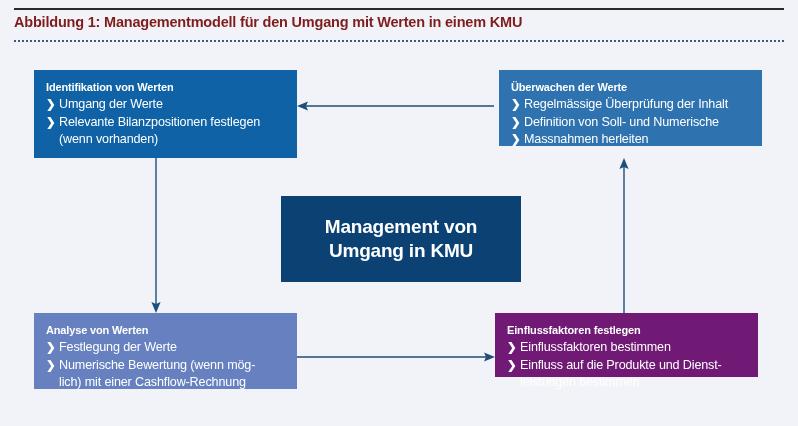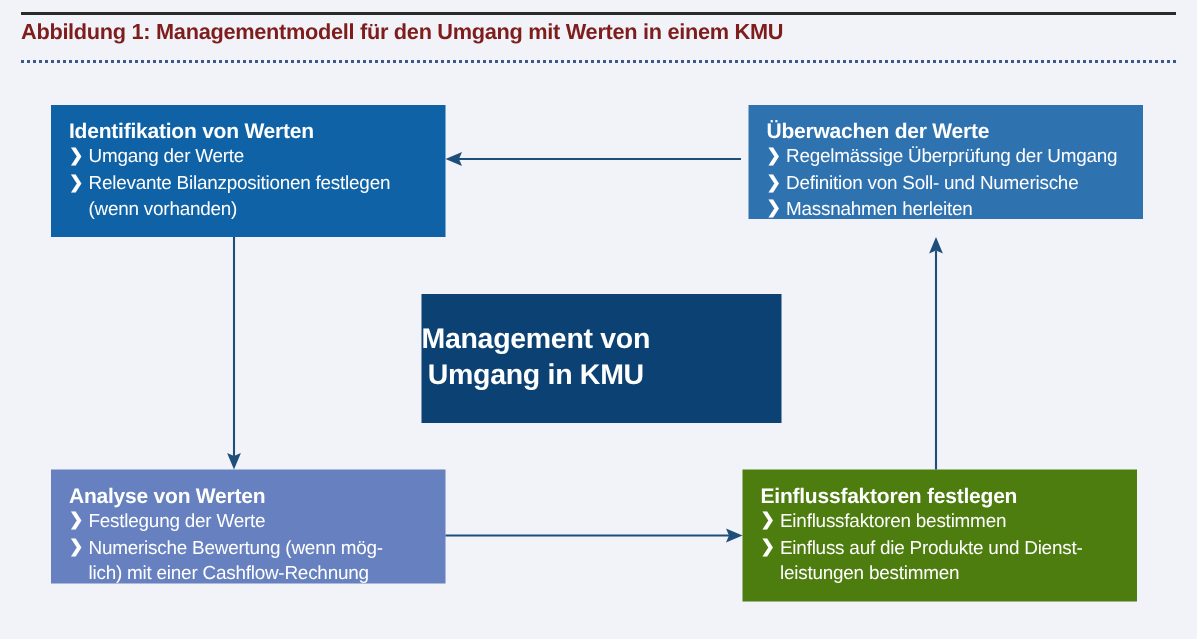--- a/index.html
+++ b/index.html
@@ -50,21 +50,21 @@
   }
 
   
   .box {
     position: absolute;
     box-sizing: border-box;
     color: #ffffff;
     padding: 9px 12px 10px 12px;
   }
   .box-title {
-    font-size: 14px;
+    font-size: 11px;
     font-weight: bold;
     line-height: 17px;
     letter-spacing: -0.15px;
     white-space: nowrap;
   }
   .bullets {
     margin: 0;
     padding: 0;
     list-style: none;
   }
@@ -105,33 +105,33 @@
     left: 34px;
     top: 313px;
     width: 263px;
     height: 76px;
     background: #6680c0;
   }
   #box-einfluss {
     left: 495px;
     top: 313px;
     width: 263px;
-    height: 88px;
-    background: #4d7c0f;
+    height: 64px;
+    background: #701a75;
   }
   #box-center {
     left: 281px;
     top: 196px;
     width: 240px;
     height: 86px;
     background: #0b4173;
-    padding: 0;
+    padding: 10px;
     display: flex;
     align-items: center;
-    justify-content: flex-start;
+    justify-content: center;
   }
   #box-center .center-text {
     font-size: 19px;
     font-weight: bold;
     line-height: 24px;
     text-align: center;
     letter-spacing: -0.2px;
   }
 
   
@@ -181,21 +181,21 @@
         <span class="cont">(wenn vorhanden)</span>
       </li>
     </ul>
   </div>
 
   <div class="box" id="box-ueberwachen">
     <div class="box-title">Überwachen der Werte</div>
     <ul class="bullets">
       <li>
         <span class="chev">❯</span>
-        <span>Regelmässige Überprüfung der Umgang</span>
+        <span>Regelmässige Überprüfung der Inhalt</span>
       </li>
       <li>
         <span class="chev">❯</span>
         <span>Definition von Soll- und Numerische</span>
       </li>
       <li>
         <span class="chev">❯</span>
         <span>Massnahmen herleiten</span>
       </li>
     </ul>

